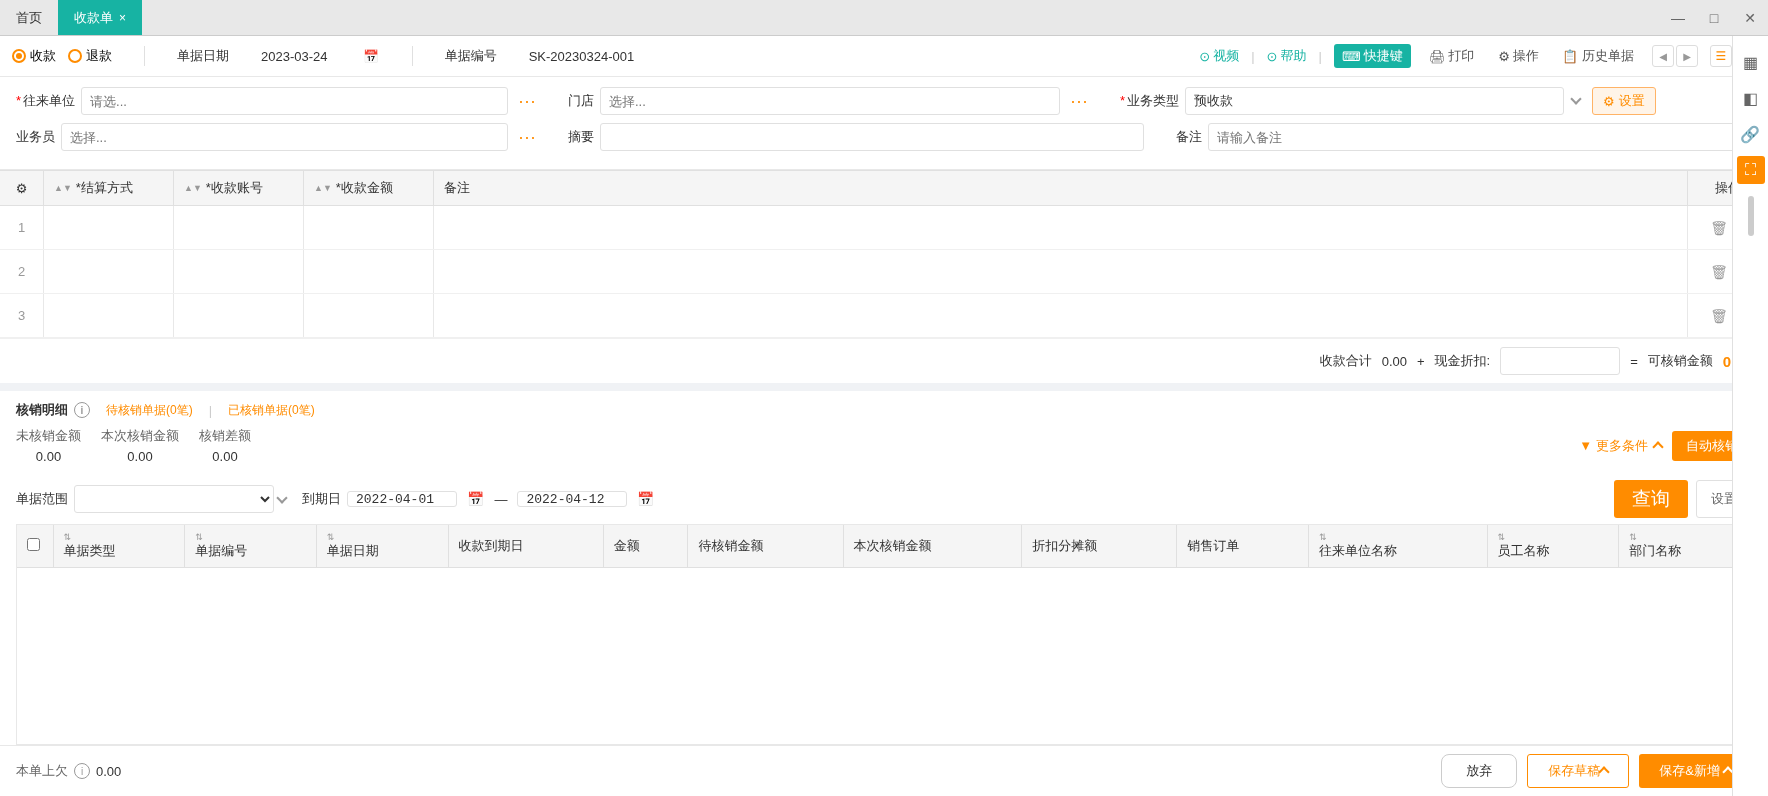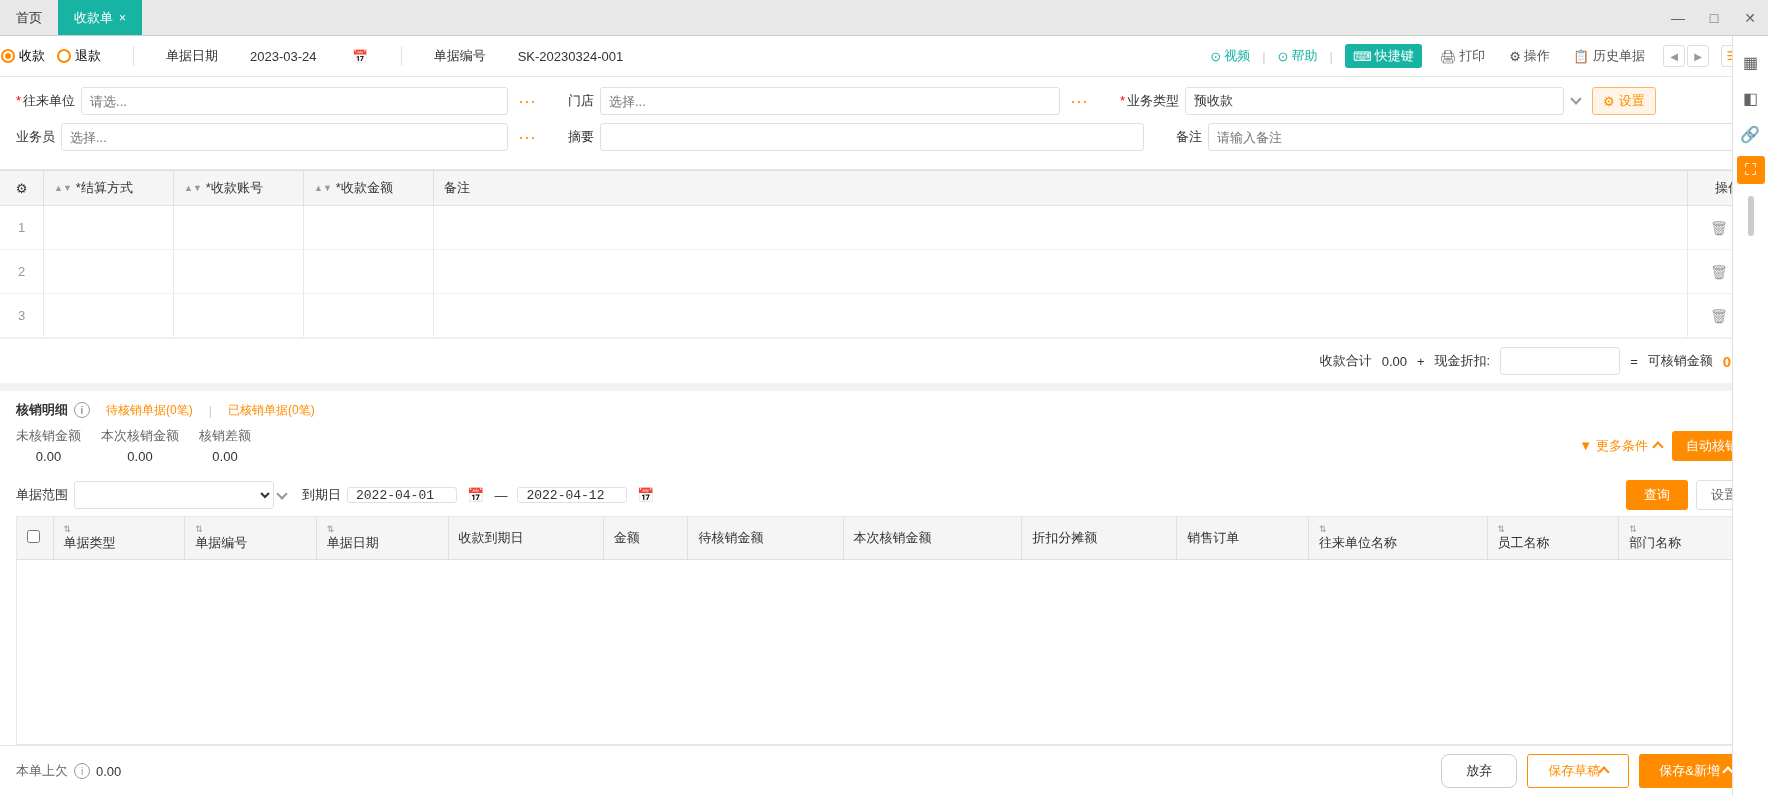--- a/index.html
+++ b/index.html
@@ -11,21 +11,21 @@
     .tab-active { display: flex; align-items: center; padding: 0 16px; height: 100%; background: #17b3a3; color: #fff; cursor: pointer; gap: 6px; }
     .tab-close { font-size: 12px; cursor: pointer; }
     .tab-spacer { flex: 1; }
     .tab-win-btns { display: flex; gap: 0; }
     .tab-win-btn { width: 36px; height: 36px; display: flex; align-items: center; justify-content: center; cursor: pointer; color: #666; font-size: 14px; }
 
     
     .main-area { background: #fff; height: calc(796px - 36px); overflow: hidden; display: flex; flex-direction: column; }
 
     
-    .toolbar { display: flex; align-items: center; padding: 8px 1px; background: #fff; border-bottom: 1px solid #e8e8e8; gap: 32px; }
+    .toolbar { display: flex; align-items: center; padding: 8px 12px; background: #fff; border-bottom: 1px solid #e8e8e8; gap: 32px; }
     .radio-group { display: flex; gap: 12px; align-items: center; }
     .radio-item { display: flex; align-items: center; gap: 4px; cursor: pointer; }
     .radio-dot { width: 14px; height: 14px; border-radius: 50%; border: 2px solid #ff8c00; display: flex; align-items: center; justify-content: center; }
     .radio-dot.selected::after { content: ''; width: 6px; height: 6px; border-radius: 50%; background: #ff8c00; display: block; }
     .toolbar-divider { width: 1px; height: 20px; background: #e0e0e0; }
     .toolbar-label { color: #333; }
     .toolbar-value { color: #333; font-weight: 500; }
     .toolbar-right { margin-left: auto; display: flex; align-items: center; gap: 12px; }
     .toolbar-link { color: #17b3a3; cursor: pointer; display: flex; align-items: center; gap: 3px; }
     .toolbar-btn { display: flex; align-items: center; gap: 3px; color: #555; cursor: pointer; padding: 2px 6px; border-radius: 3px; }
@@ -92,21 +92,21 @@
 
     
     .verify-form-row { display: flex; align-items: center; gap: 16px; background: #fff; padding: 6px 0; }
     .verify-form-field { display: flex; align-items: center; gap: 6px; }
     .verify-form-label { color: #333; white-space: nowrap; }
     .verify-select-wrap { display: flex; align-items: center; gap: 4px; }
     .verify-select { height: 28px; border: 1px solid #e0e0e0; border-radius: 3px; padding: 0 8px; min-width: 200px; color: #333; background: #fff; }
     .verify-select-arrow { color: #999; cursor: pointer; }
     .date-input { height: 16px; border: 1px solid #e0e0e0; border-radius: 3px; padding: 0 8px; width: 110px; color: #333; font-family: Liberation Mono, monospace; }
     .date-sep { color: #333; margin: 0 4px; }
-    .query-btn { background: #ff8c00; color: #fff; border: none; border-radius: 3px; padding: 6px 18px; cursor: pointer; font-size: 13px; }
+    .query-btn { background: #ff8c00; color: #fff; border: none; border-radius: 3px; padding: 6px 18px; cursor: pointer; font-size: 19px; }
     .settings-btn2 { background: #fff; color: #666; border: 1px solid #e0e0e0; border-radius: 3px; padding: 5px 14px; cursor: pointer; font-size: 13px; }
 
     
     .verify-table-wrap { flex: 1; overflow: auto; border: 1px solid #e8e8e8; }
     .verify-table { width: 100%; border-collapse: collapse; }
     .verify-table th { background: #f5f5f5; border-bottom: 1px solid #e0e0e0; border-right: 1px solid #e0e0e0; padding: 7px 10px; text-align: left; color: #333; font-weight: 500; white-space: nowrap; }
     .th-check { width: 36px; text-align: center; }
 
     
     .bottom-bar { background: #fff; border-top: 1px solid #e8e8e8; padding: 8px 16px; display: flex; align-items: center; }

